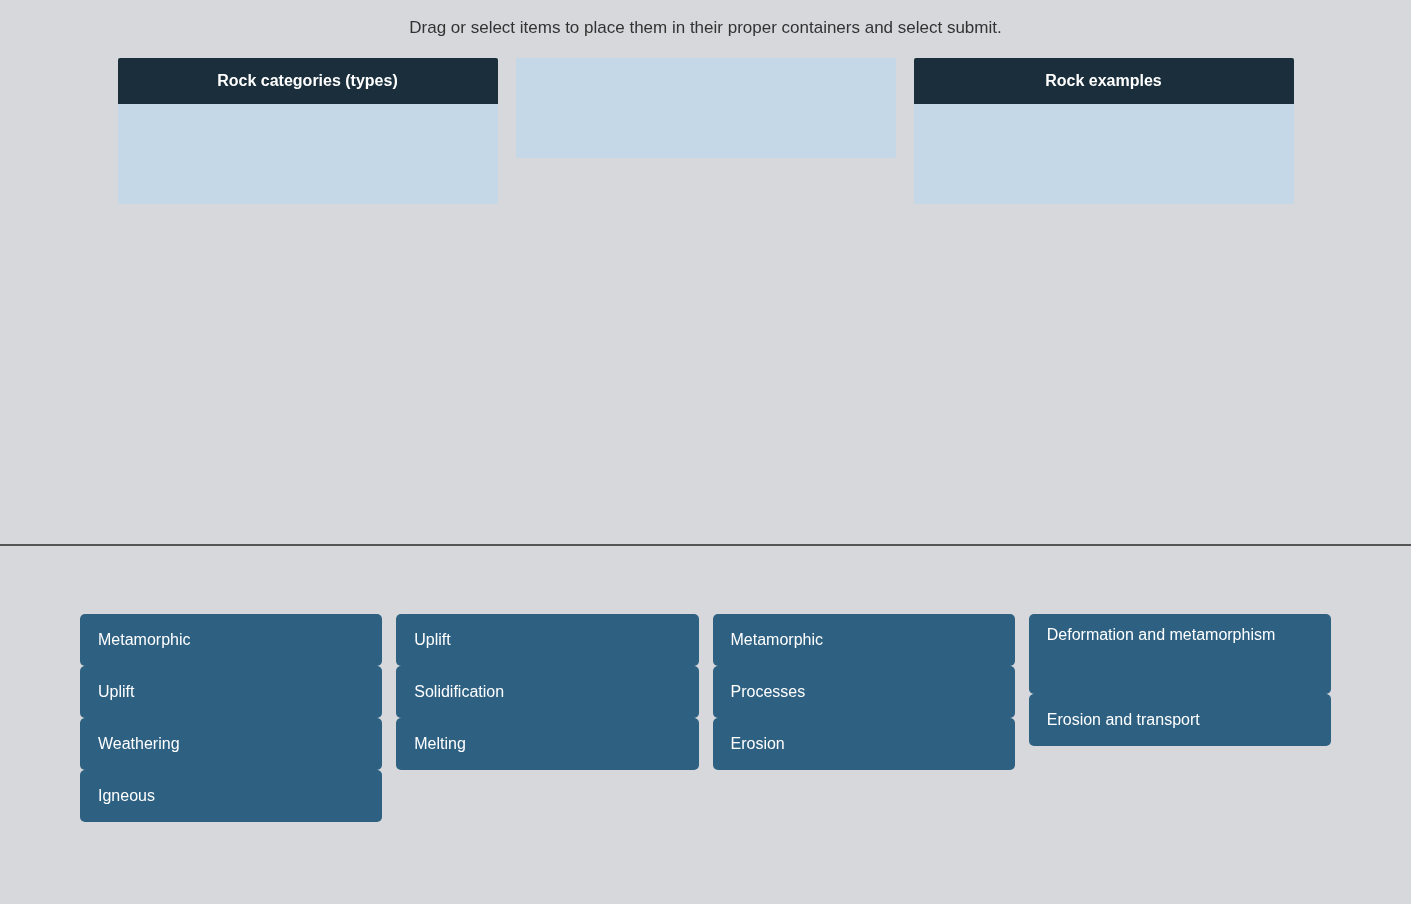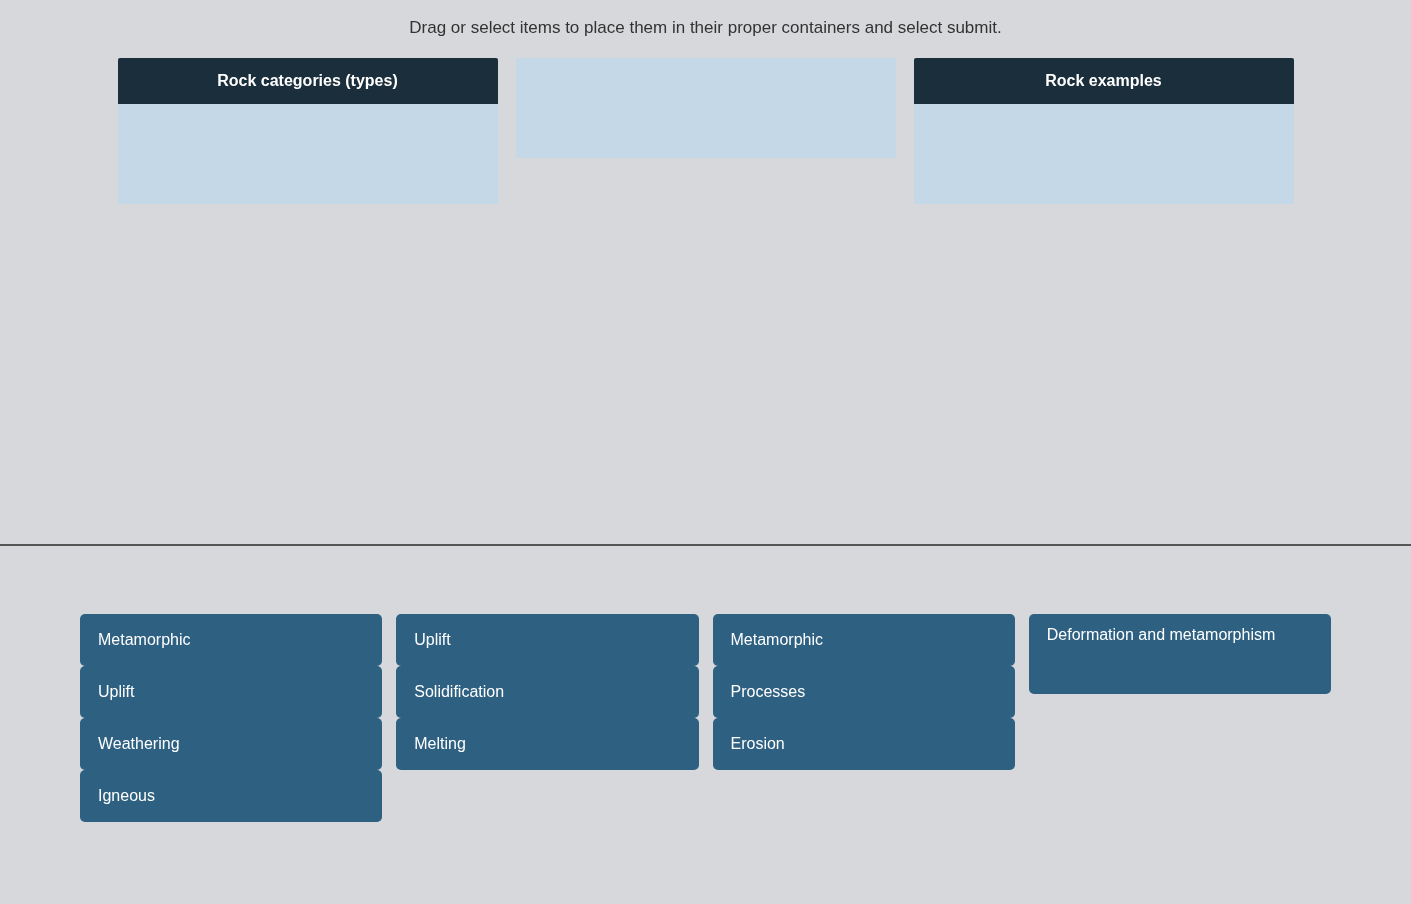--- a/index.html
+++ b/index.html
@@ -131,14 +131,15 @@
   </div>
 
   <div class="col">
     <div class="drag-item">Metamorphic</div>
     <div class="drag-item">Processes</div>
     <div class="drag-item">Erosion</div>
   </div>
 
   <div class="col">
     <div class="drag-item tall">Deformation and metamorphism</div>
+    <div class="drag-item">Erosion and transport</div>
   </div>
 </div>
 
 </body></html>

